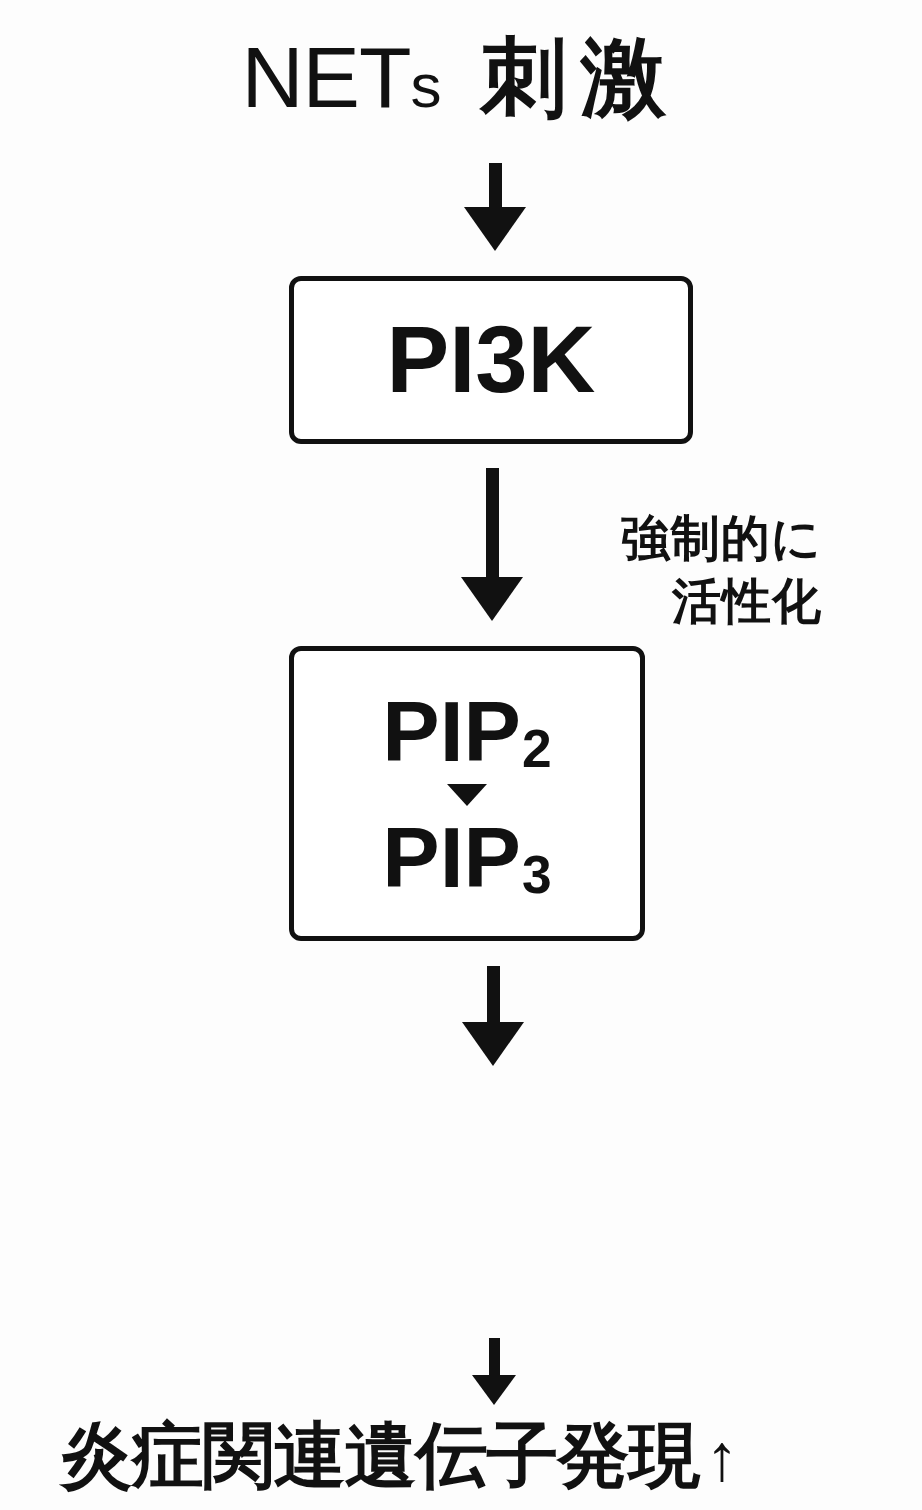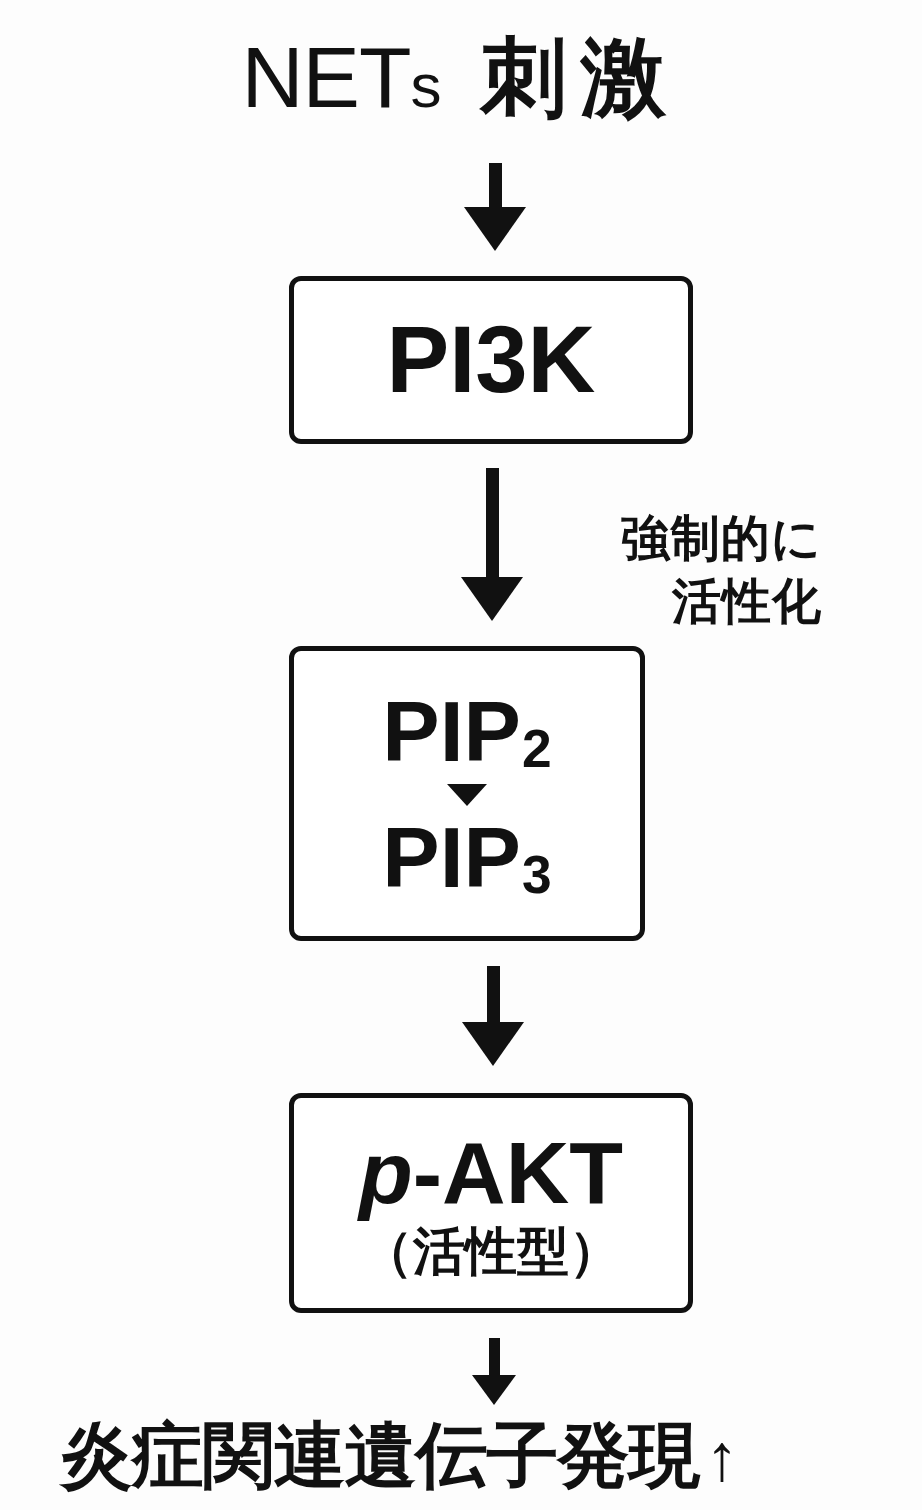--- a/index.html
+++ b/index.html
@@ -228,24 +228,20 @@
     <span class="box-label-lg"><span>PIP</span><sub>2</sub></span>
     <span class="mini-tri"></span>
     <span class="box-label-lg"><span>PIP</span><sub>3</sub></span>
   </div>
 
   <div class="arrow" id="arrow-3">
     <div class="shaft"></div>
     <div class="head"></div>
   </div>
 
-  <div class="node-box" id="box-pakt">
-    <span class="pakt-main"><span class="ital-p">p</span><span>-AKT</span></span>
-    <span class="pakt-sub">（活性型）</span>
-  </div>
 
   <div class="arrow" id="arrow-4">
     <div class="shaft"></div>
     <div class="head"></div>
   </div>
 
   <div class="outcome">
     <span>炎症関連遺伝子発現</span><span class="up-arrow">↑</span>
   </div>
 

